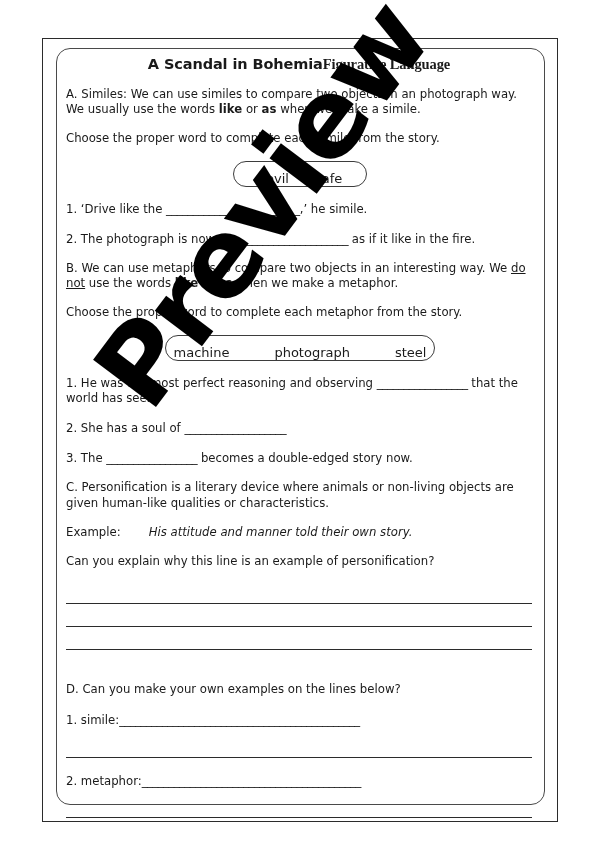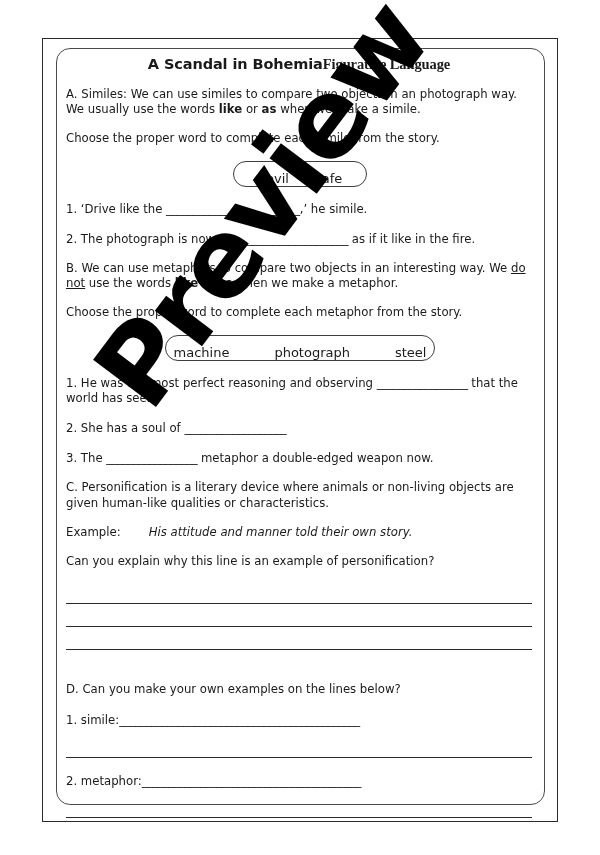--- a/index.html
+++ b/index.html
@@ -183,21 +183,21 @@
       <span>machine</span>
       <span>photograph</span>
       <span>steel</span>
     </div>
   </div>
 
   <div class="q"><span>1. He was the most perfect reasoning and observing </span><span class="blank">_________________</span><span> that the world has seen.</span></div>
 
   <div class="q"><span>2. She has a soul of </span><span class="blank">___________________</span><span></span></div>
 
-  <div class="q"><span>3. The </span><span class="blank">_________________</span><span> metaphor a double-edged weapon now.</span></div>
+  <div class="q"><span>3. The </span><span class="blank">_________________</span><span> becomes a double-edged story now.</span></div>
 
   <div class="para">C. Personification is a literary device where animals or non-living objects are given human-like qualities or characteristics.</div>
 
   <div class="para"><span>Example:</span><span style="display:inline-block;width:28px"></span><i>His attitude and manner told their own story.</i></div>
 
   <div class="para">Can you explain why this line is an example of personification?</div>
 
   <div class="rules">
     <div class="rule first"></div>
     <div class="rule"></div>

